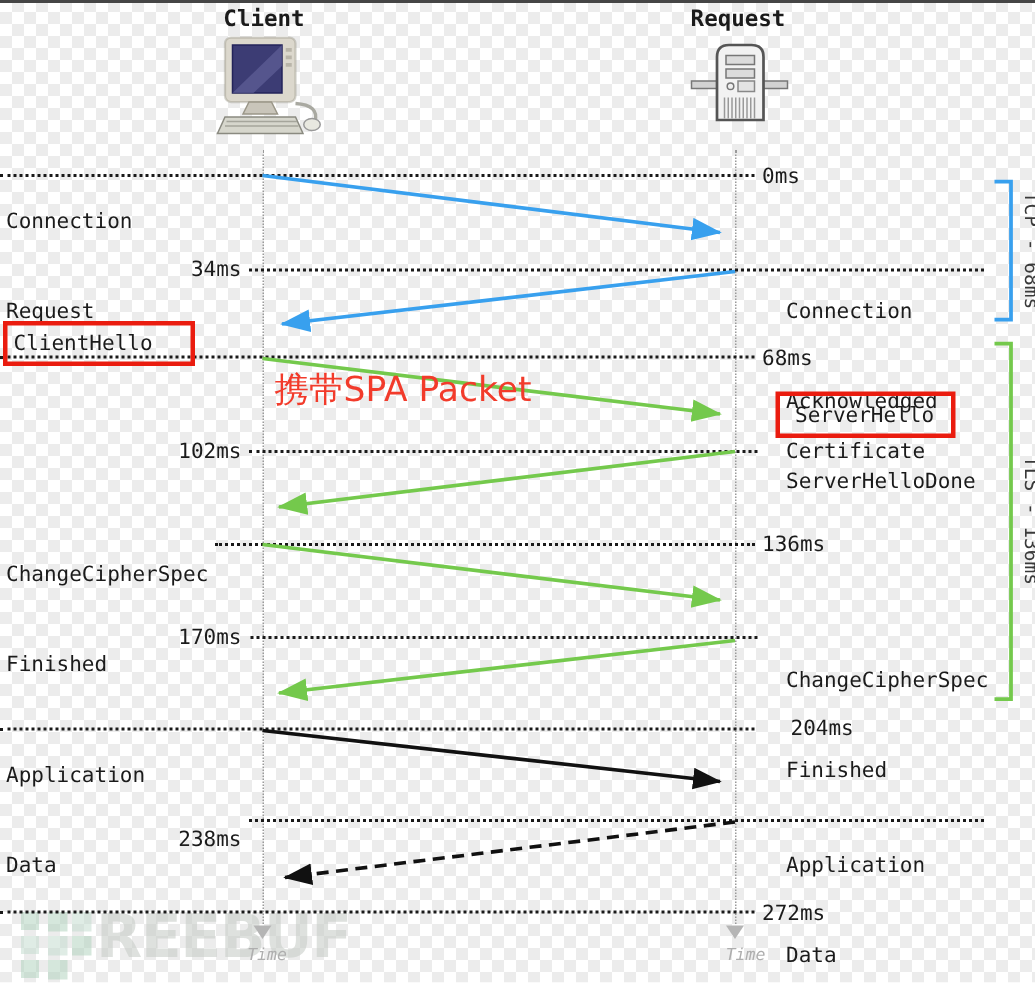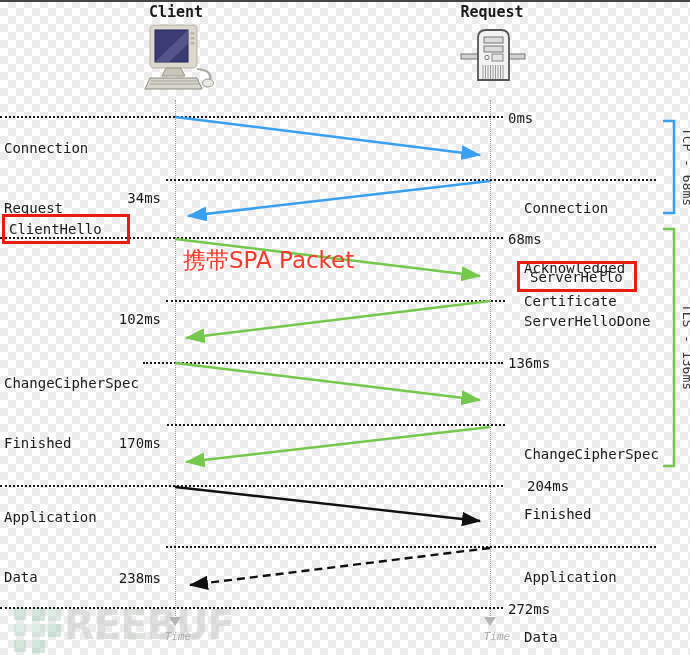--- a/index.html
+++ b/index.html
@@ -5,21 +5,21 @@
   html,body{margin:0;padding:0;}
   #stage{
     position:relative;width:690px;height:655px;overflow:hidden;
     background-image:conic-gradient(#ececec 90deg,#ffffff 90deg 180deg,#ececec 180deg 270deg,#ffffff 270deg);
     background-size:16px 16px;
     font-family:"DejaVu Sans Mono","Liberation Mono",monospace;
     color:#1b1b1b;
   }
   .abs{position:absolute;}
   .lbl{font-size:14px;line-height:20px;white-space:pre;}
-  .msL{width:60px;text-align:right;margin-top:18px;}
+  .msL{width:60px;text-align:right;}
   .msR{text-align:left;}
   .hline{height:0;border-top:2px dotted #1a1a1a;z-index:2;}
   .vline{width:0;border-left:1px dotted #9a9a9a;z-index:1;}
   .redbox{border:3px solid #ea1c0f;background:transparent;z-index:5;}
   .redbox .lbl{position:absolute;left:4px;top:50%;transform:translateY(-50%);}
   .cn{font-family:"DejaVu Sans","Liberation Sans",sans-serif;font-size:23px;line-height:26px;color:#f23b2b;white-space:nowrap;z-index:6;}
   .hdr{font-size:15px;font-weight:bold;text-align:center;z-index:3;}
   .timelbl{font-size:11px;font-style:italic;color:#aeaeae;text-align:center;z-index:3;}
   .downarrow{width:0;height:0;border-left:6px solid transparent;border-right:6px solid transparent;border-top:9px solid #b5b5b5;z-index:3;}
   .txtblock{z-index:4;}

